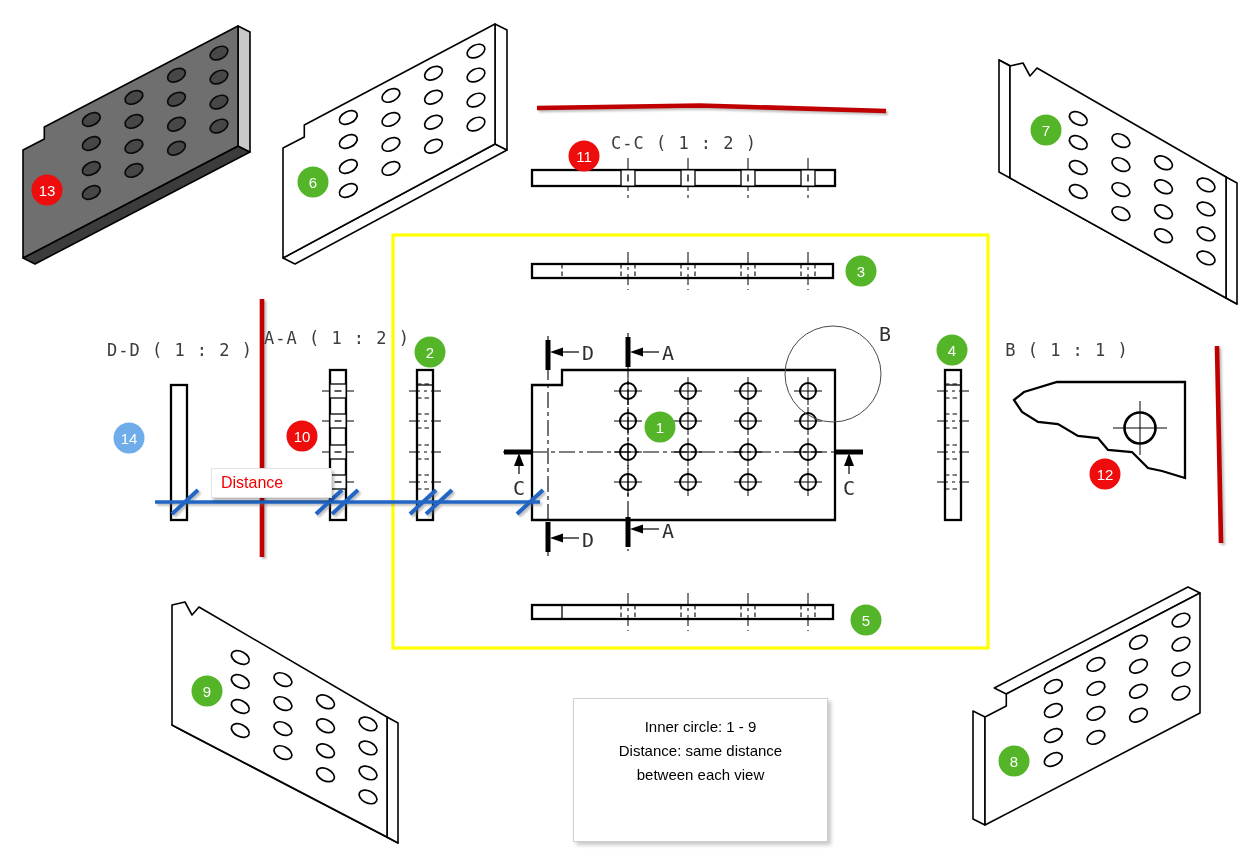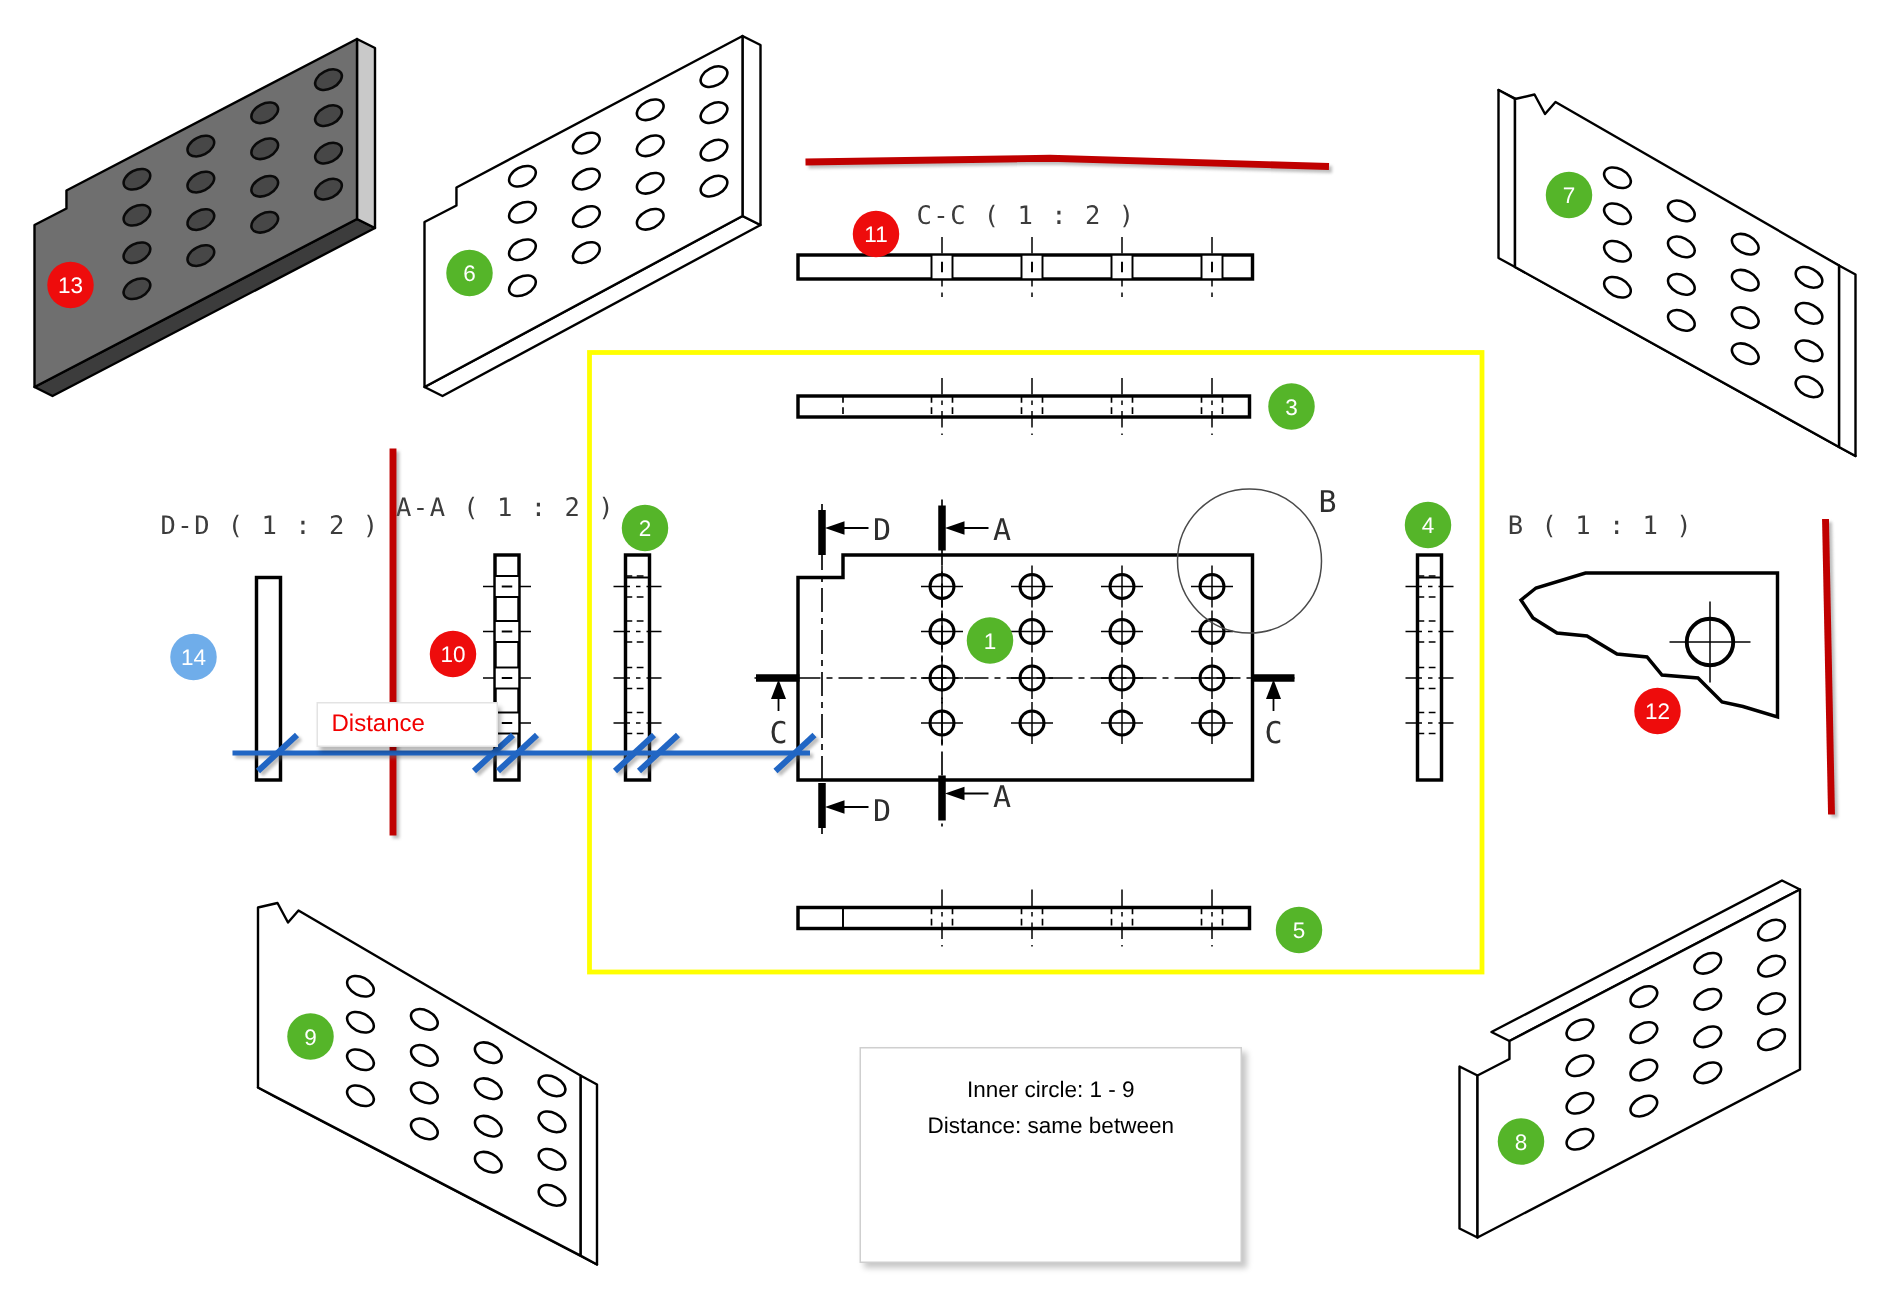--- a/index.html
+++ b/index.html
@@ -473,16 +473,17 @@
         </g>
       </g>
 </svg>
 
 <div id="distance-box">
   <span>Distance</span>
 </div>
 
 <div id="note-box">
   <div>Inner circle: 1 - 9</div>
-  <div>Distance: same between</div>
+  <div>Distance: same distance</div>
+  <div>between each view</div>
 </div>
 
 </div>
 
 </body></html>

